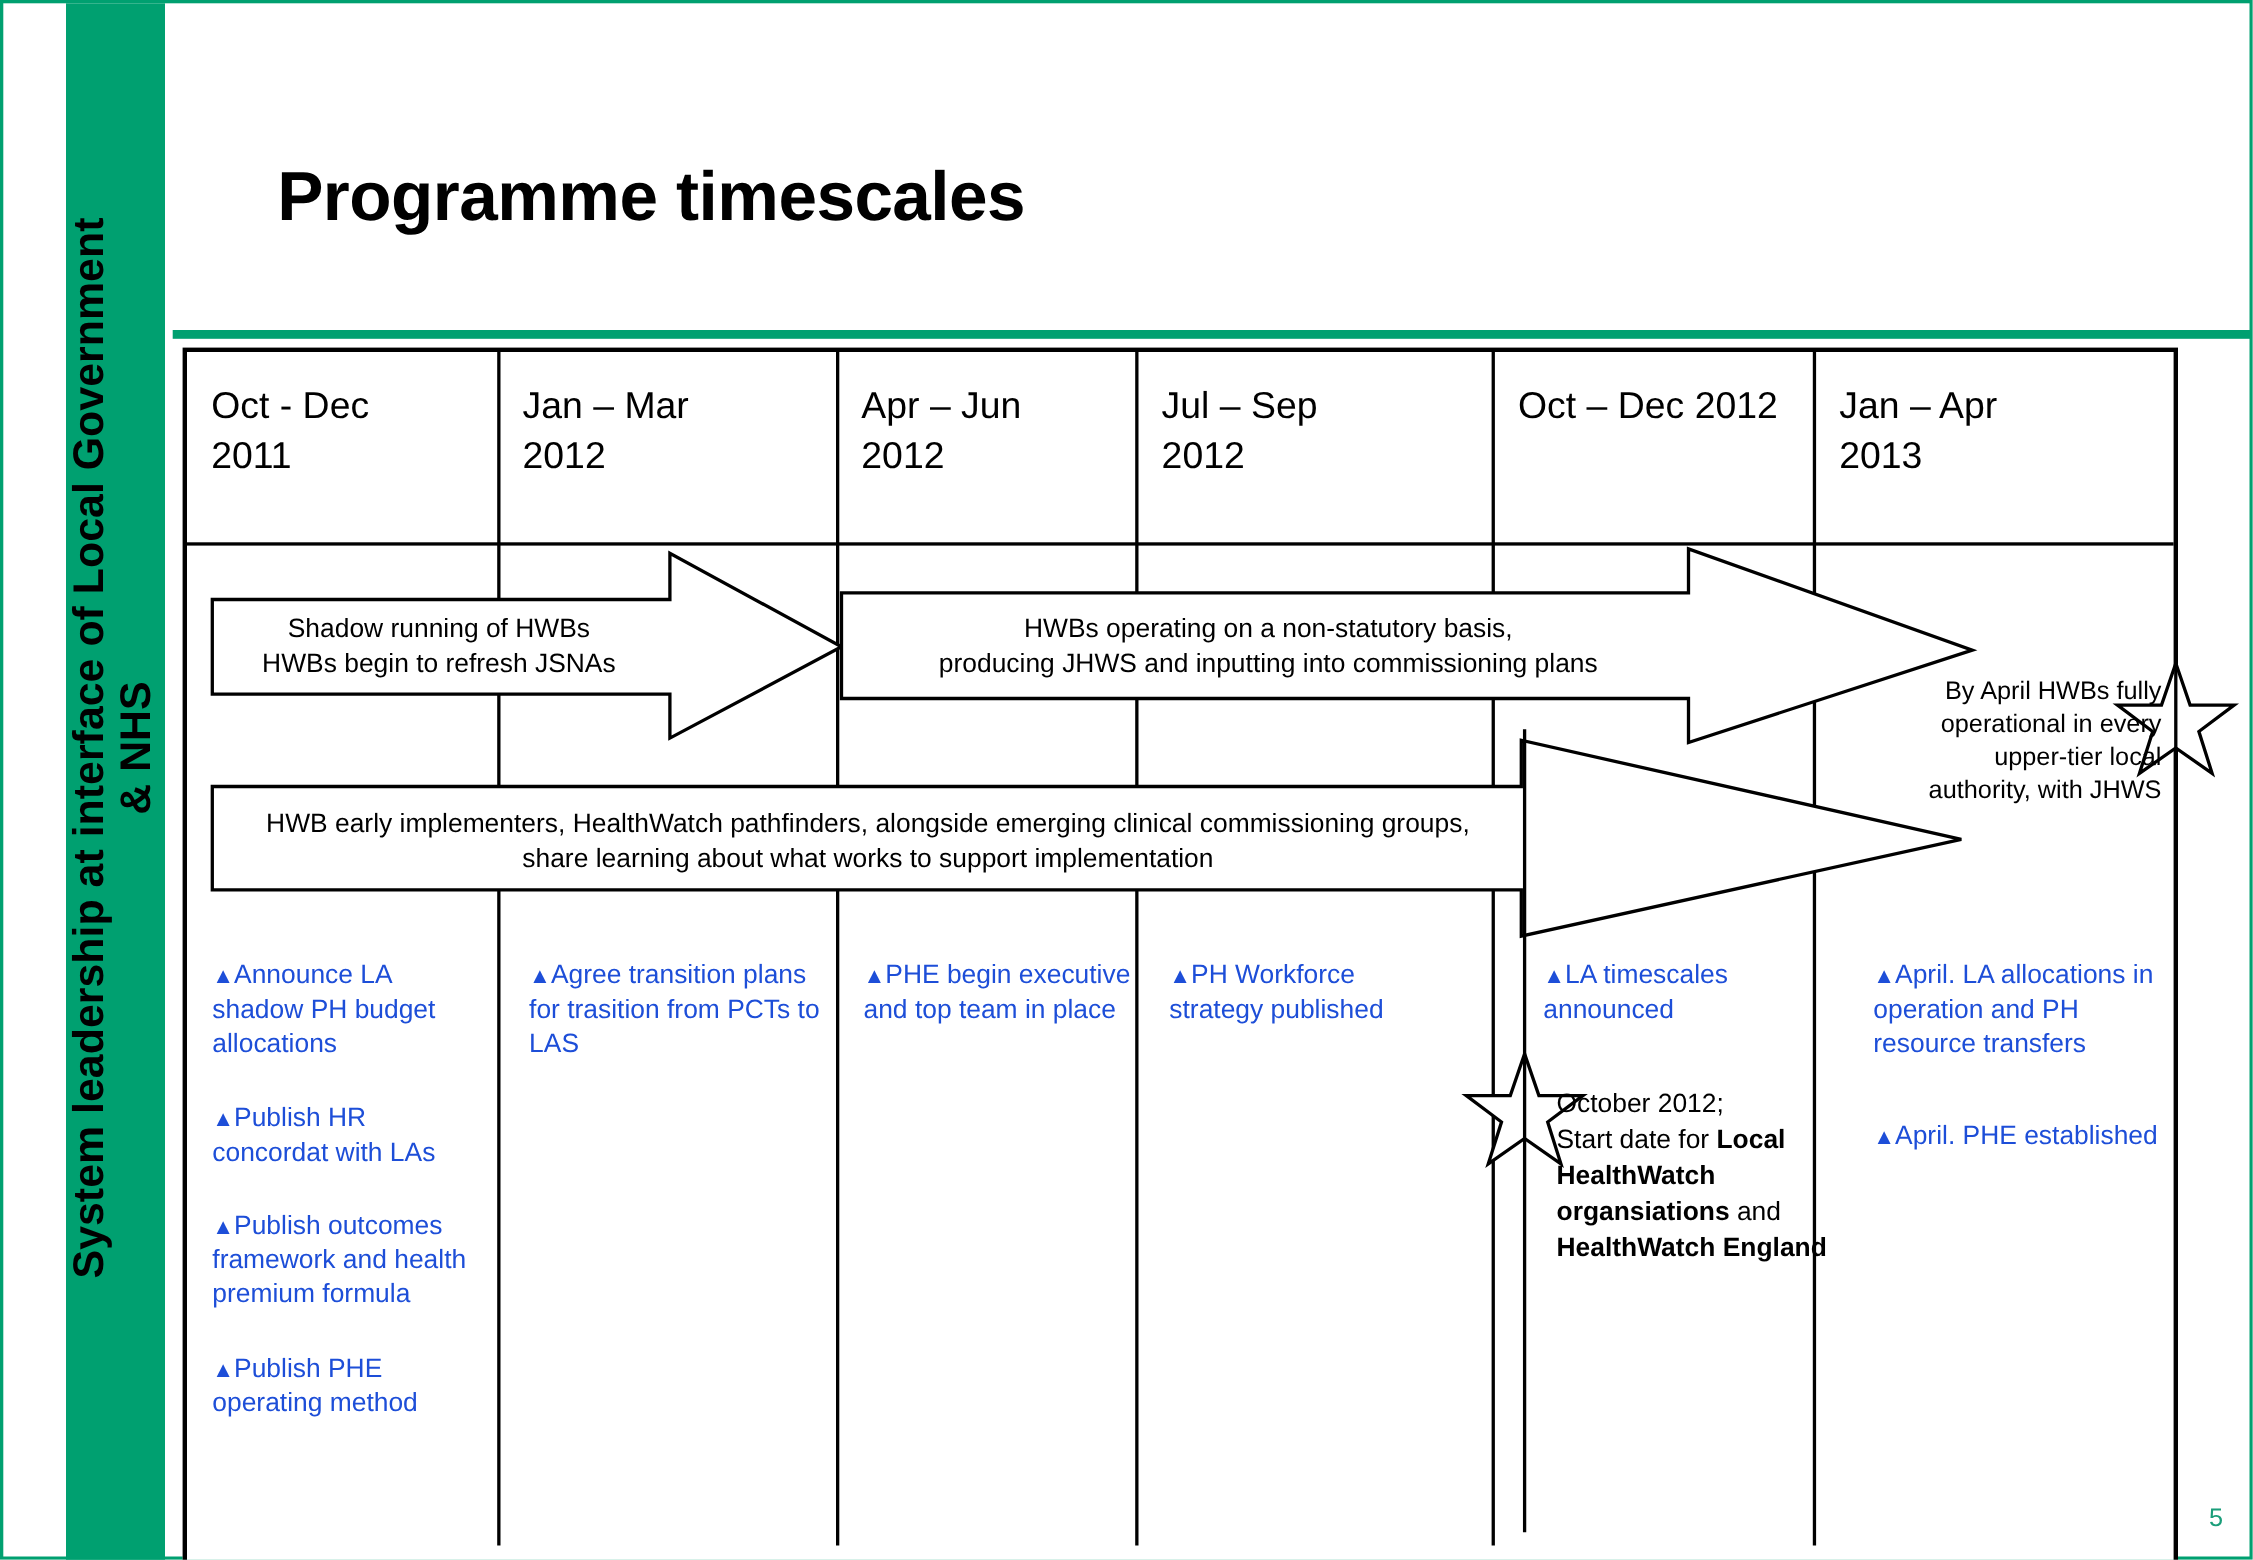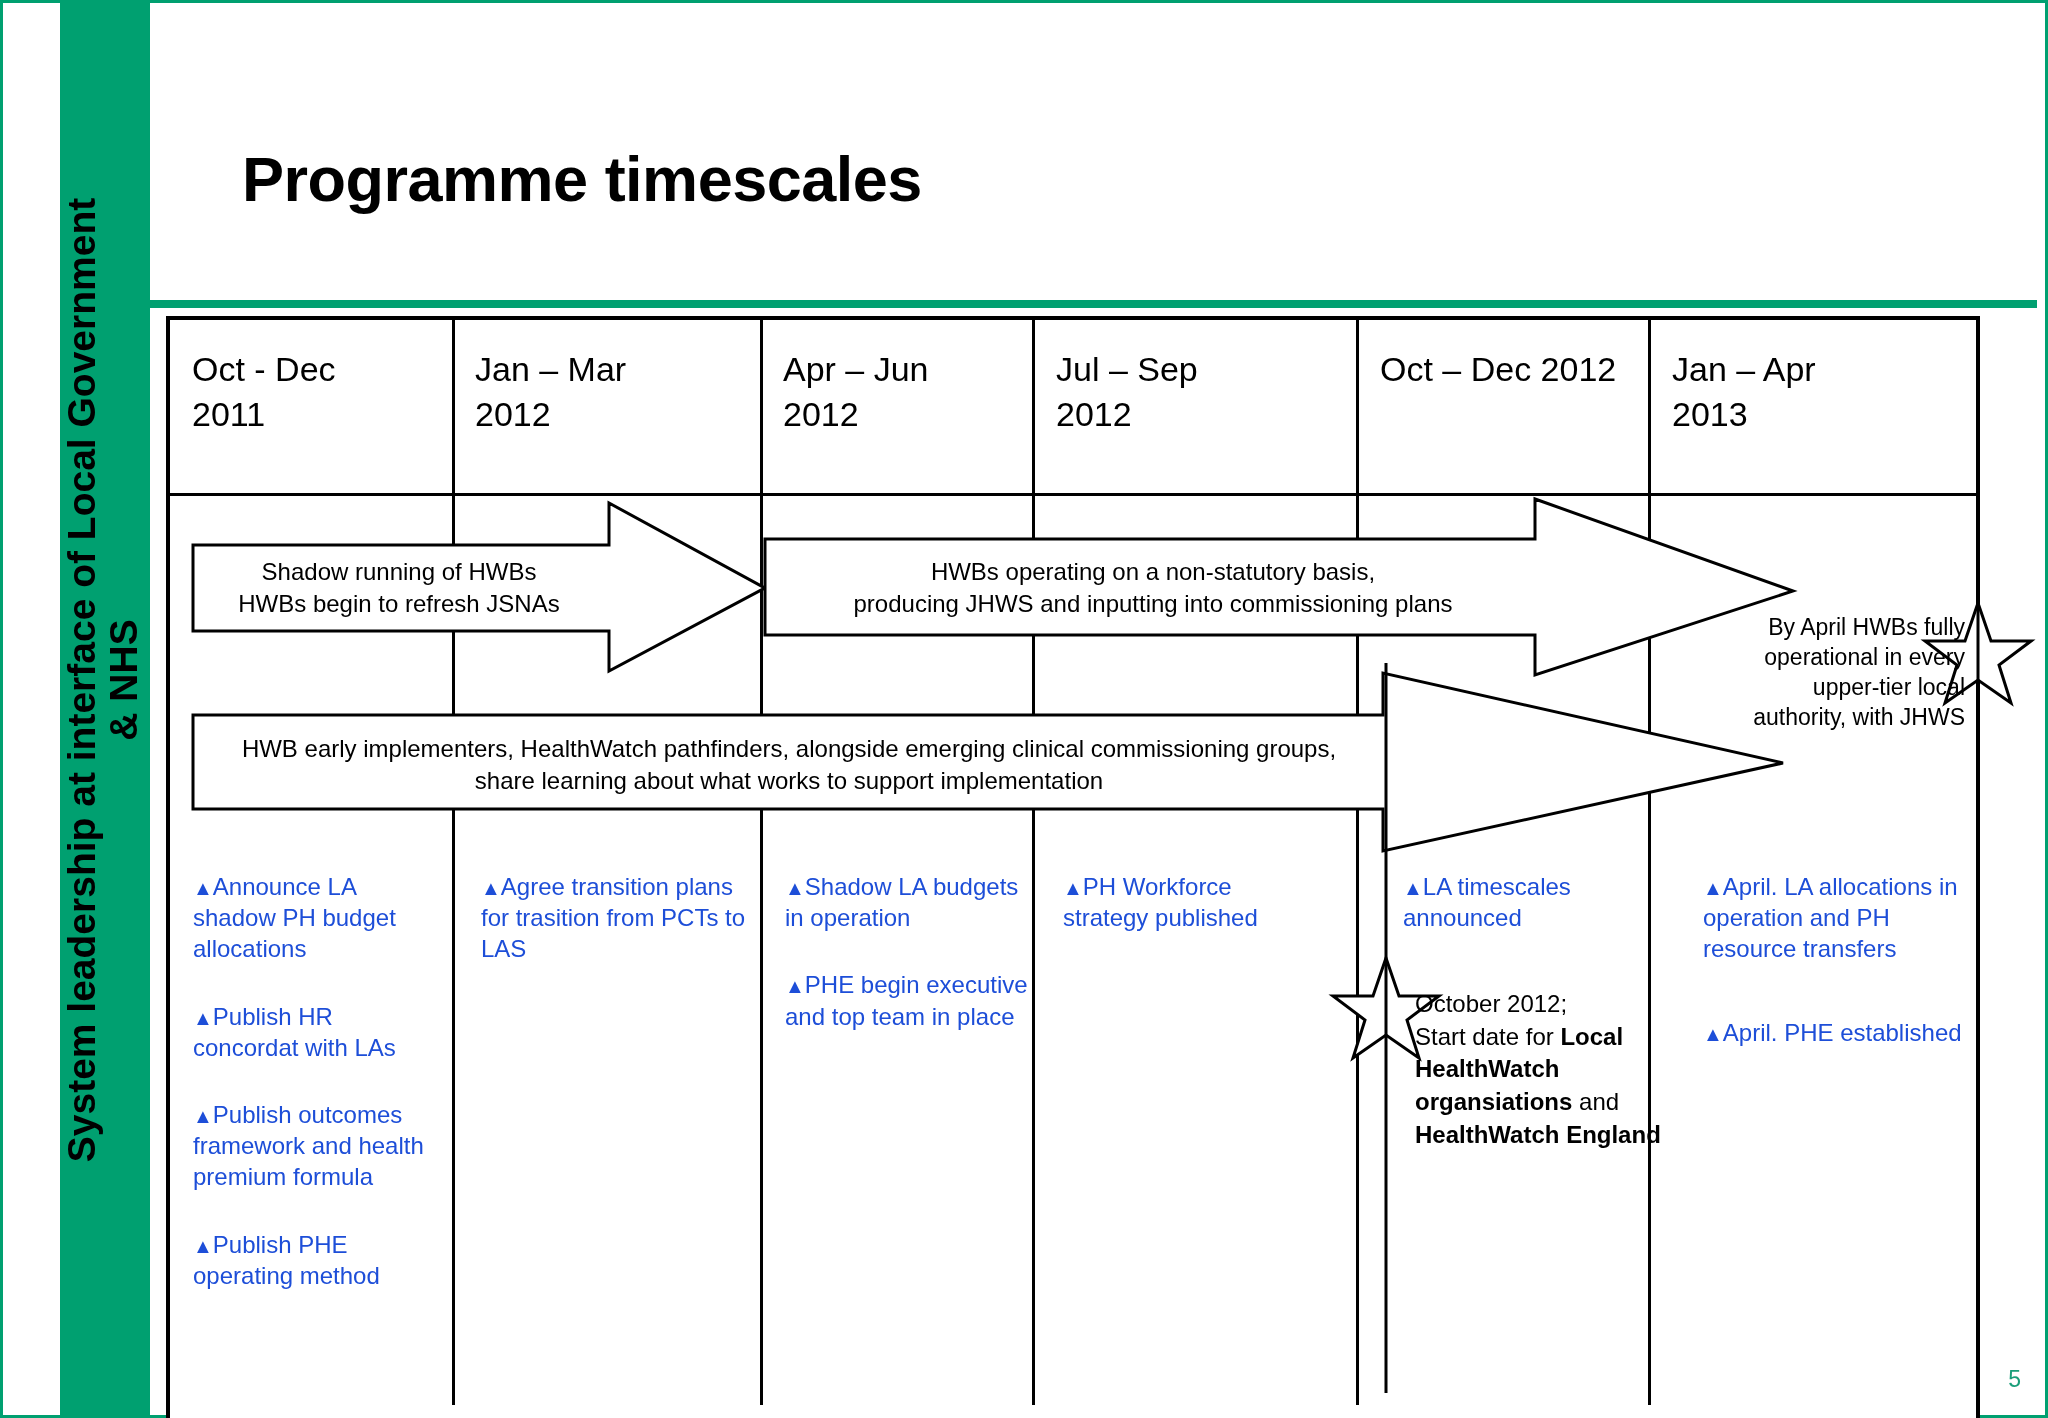--- a/index.html
+++ b/index.html
@@ -12,21 +12,21 @@
 
   
   .side-band{position:absolute;left:57px;top:0;width:90px;height:1418px;background:#00A070;}
   .side-text{position:absolute;left:-612px;top:632px;width:1310px;height:90px;
              transform:rotate(-90deg);transform-origin:center center;
              display:flex;align-items:center;justify-content:center;
              font-size:39px;font-weight:bold;color:#000;letter-spacing:0px;
              line-height:1.08;text-align:center;white-space:pre-line;}
 
   
-  .title-area{position:absolute;left:144px;top:20px;width:1860px;height:255px;}
+  .title-area{position:absolute;left:154px;top:20px;width:1860px;height:255px;}
   .title{position:absolute;left:95px;top:120px;font-size:63px;font-weight:bold;
          letter-spacing:-0.5px;color:#000;}
   .title-rule{position:absolute;left:0px;top:277px;width:1890px;height:8px;background:#00A070;}
 
   
   .table{position:absolute;left:163px;top:313px;width:1814px;height:1175px;
          border:4px solid #000;box-sizing:border-box;background:#fff;}
   .col-sep{position:absolute;top:0;width:3px;height:1085px;background:#000;}
 
   .hdr-rule{position:absolute;left:0;top:173px;width:1806px;height:3px;background:#000;}
@@ -156,23 +156,20 @@
   </div>
 
   <div class="bullets" style="left:478px;top:868px;width:270px;">
     <div class="bullet">
       <span class="tri">▲</span><span>Agree transition plans for trasition from PCTs to LAS</span>
     </div>
   </div>
 
   <div class="bullets" style="left:782px;top:868px;width:250px;">
     <div class="bullet">
-      <span class="tri">▲</span><span>Shadow LA budgets in operation</span>
-    </div>
-    <div class="bullet">
       <span class="tri">▲</span><span>PHE begin executive and top team in place</span>
     </div>
   </div>
 
   <div class="bullets" style="left:1060px;top:868px;width:250px;">
     <div class="bullet">
       <span class="tri">▲</span><span>PH Workforce strategy published</span>
     </div>
   </div>
 

